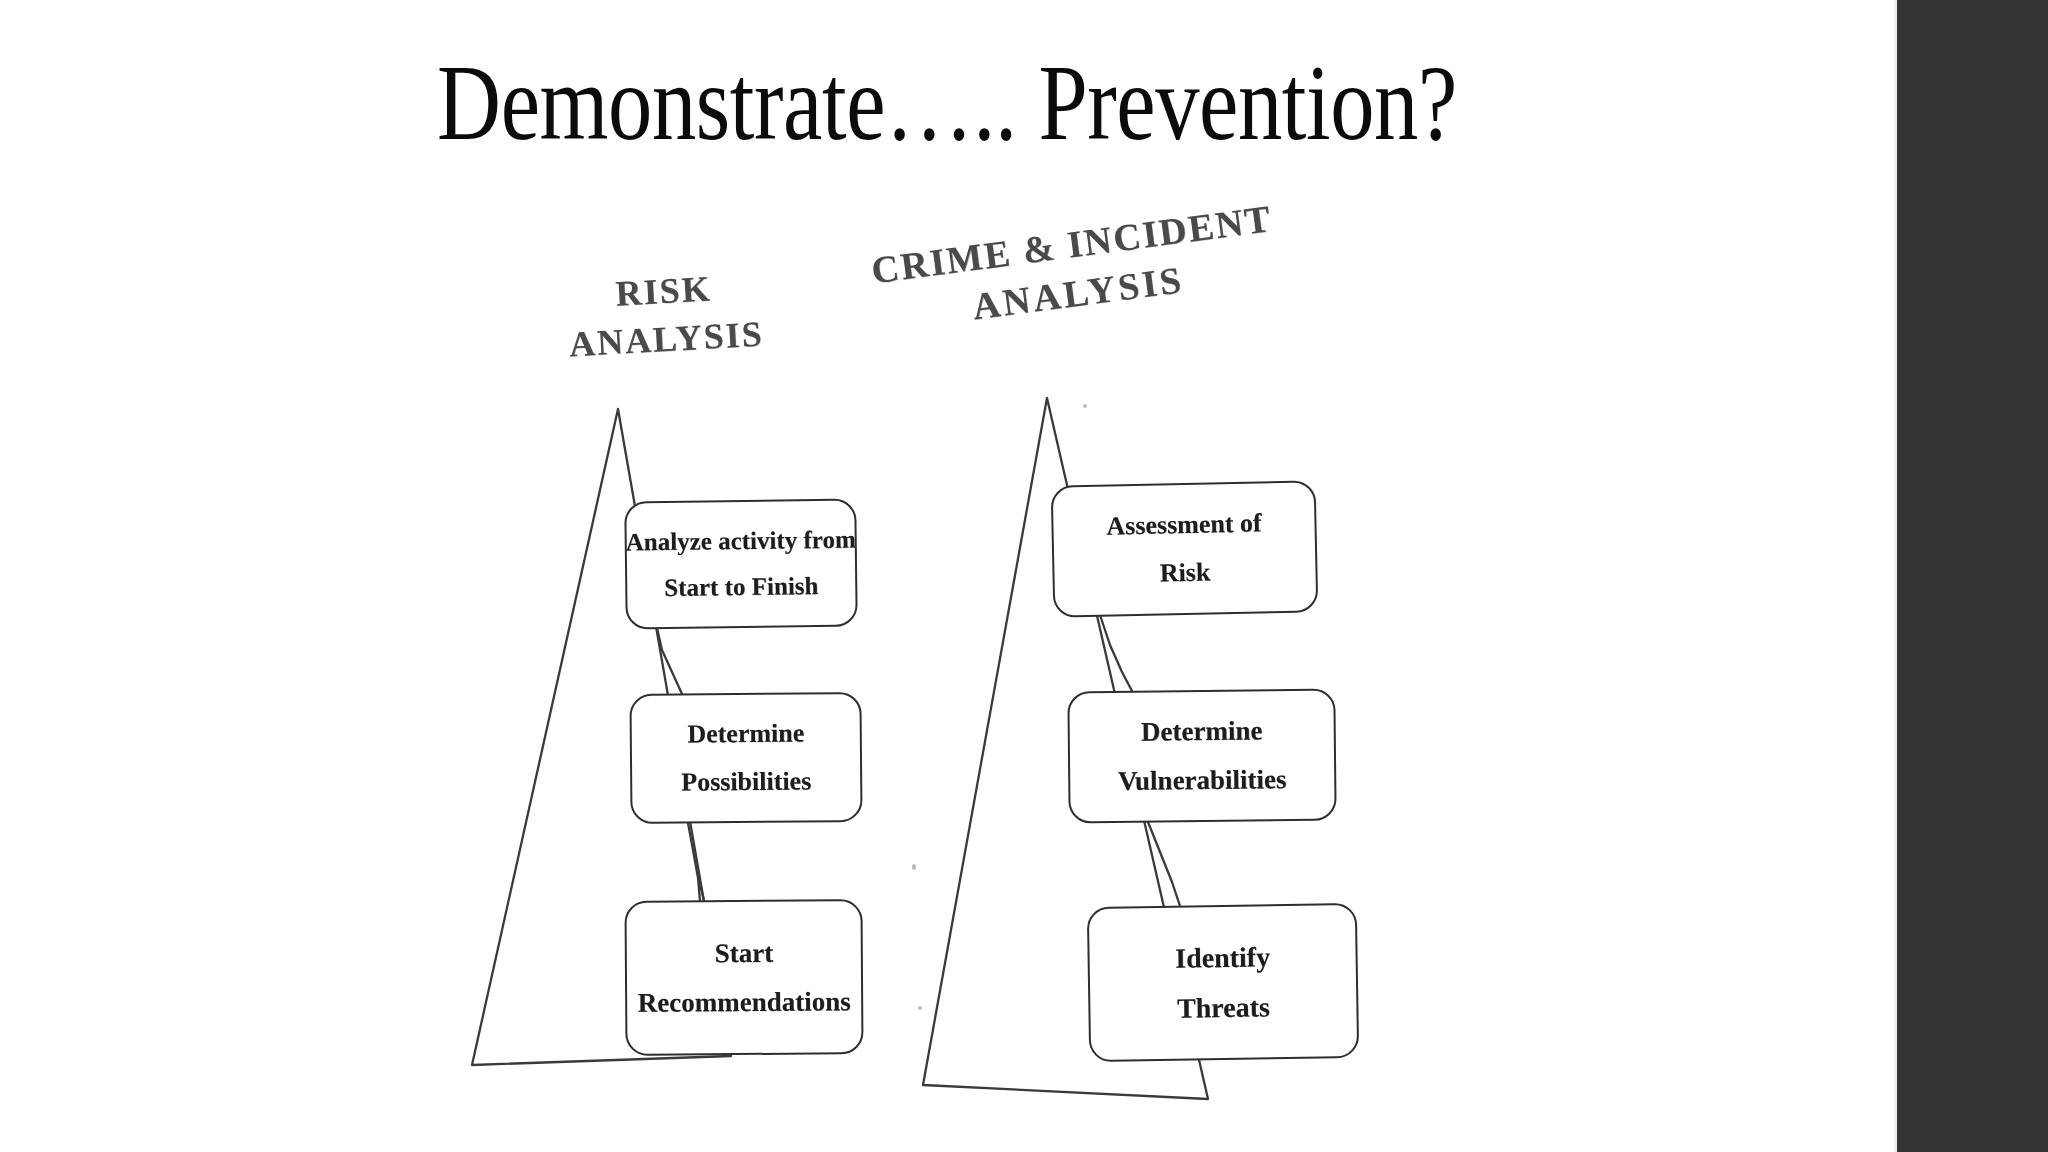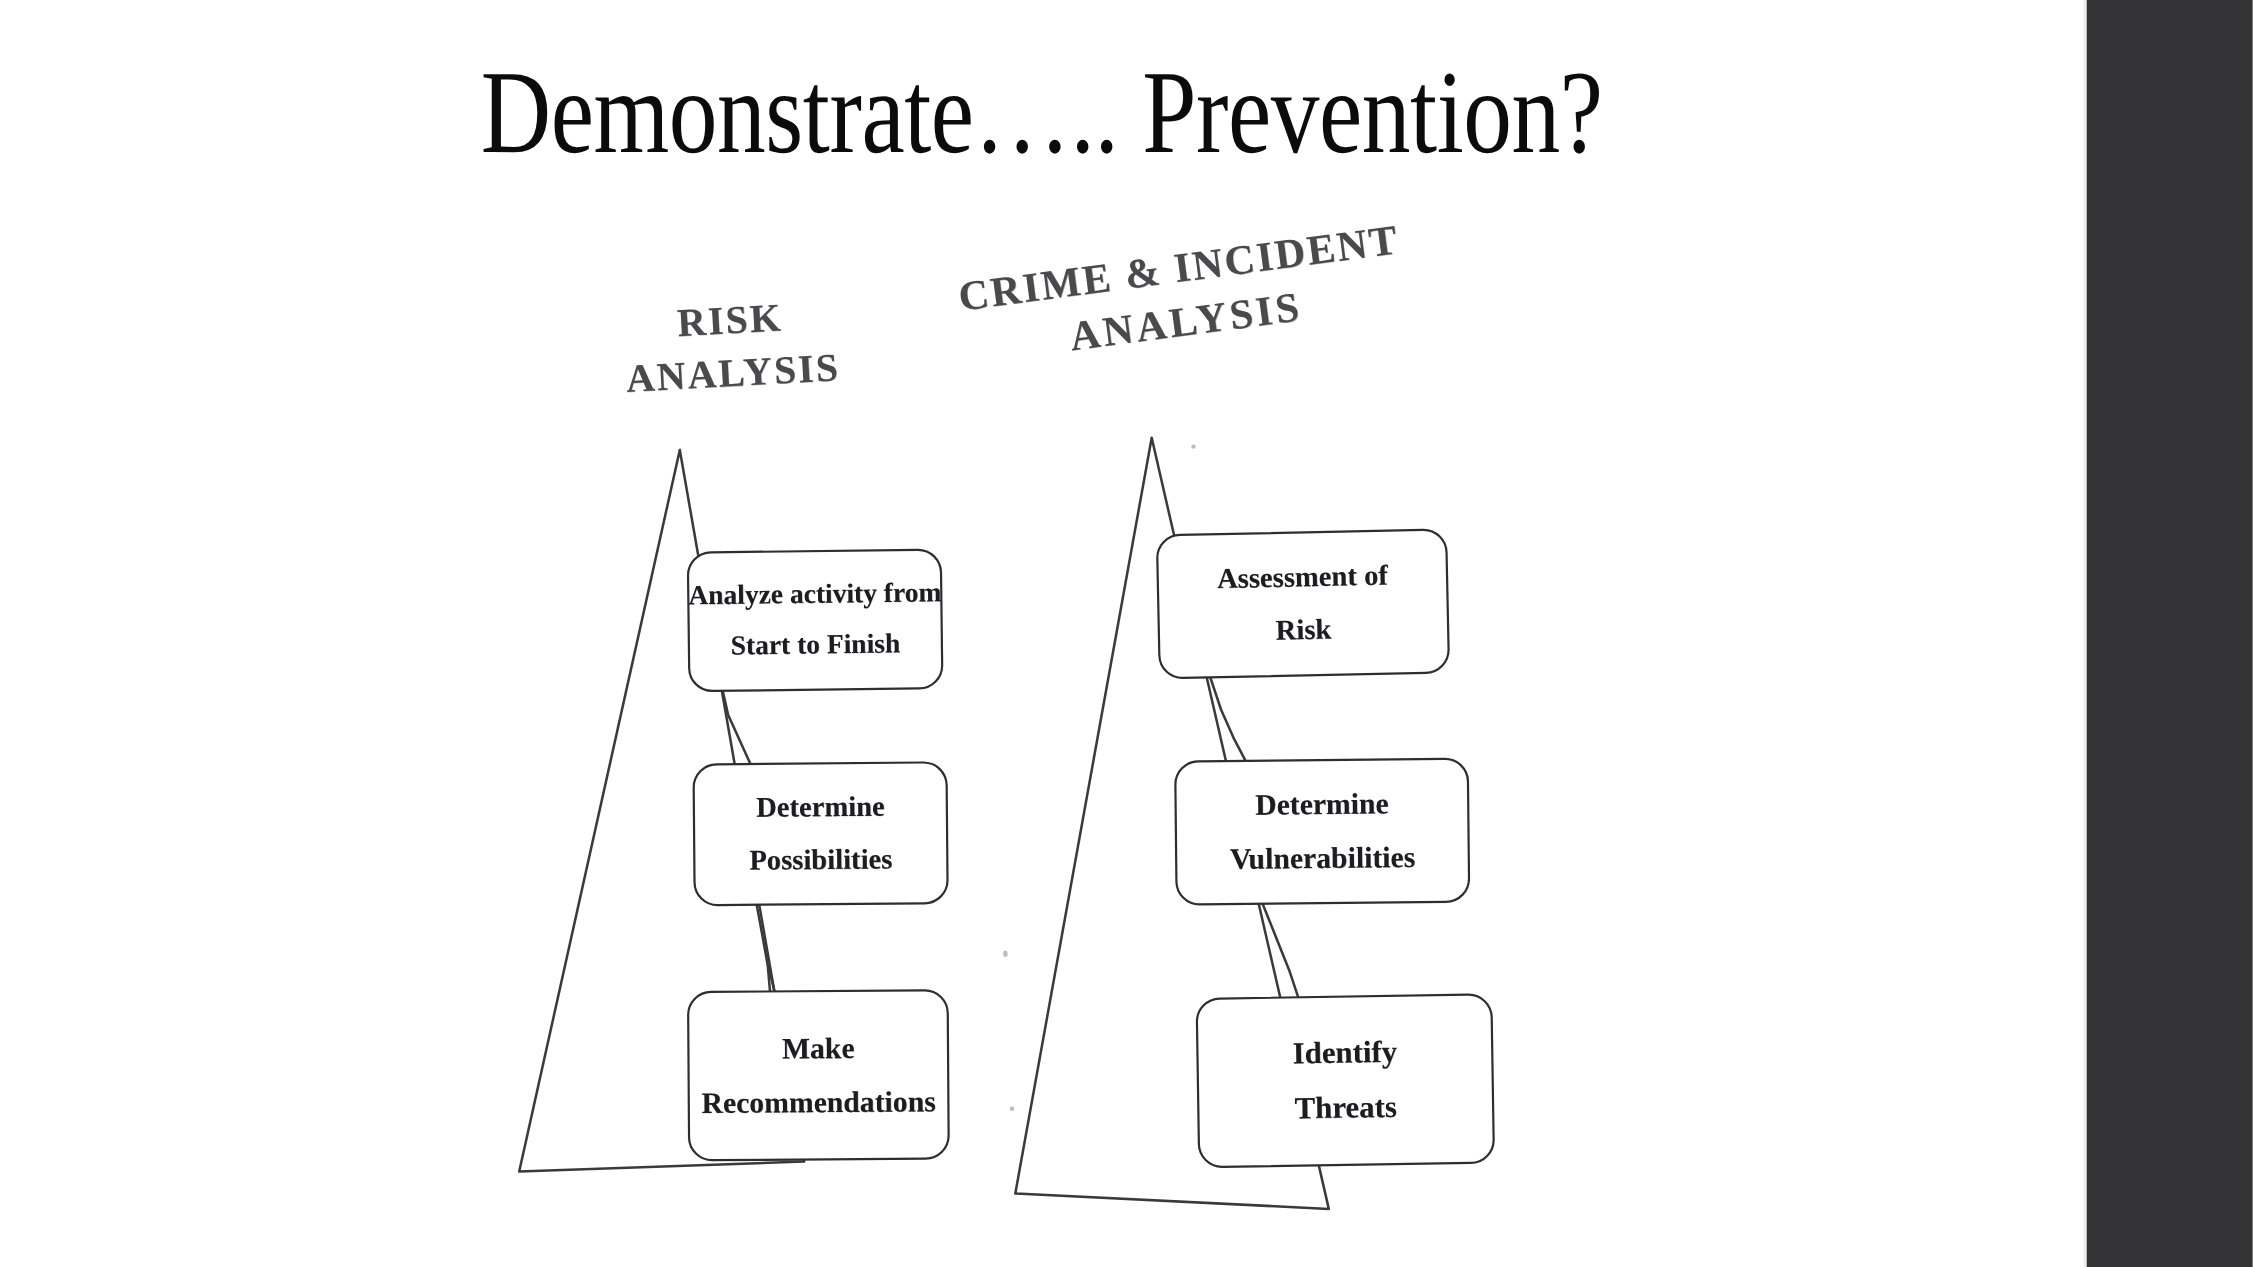--- a/index.html
+++ b/index.html
@@ -156,21 +156,21 @@
       <span class="ln">Analyze  activity from</span>
       <span class="ln">Start to Finish</span>
     </div>
 
     <div class="proc-box" id="box-possibilities">
       <span class="ln">Determine</span>
       <span class="ln">Possibilities</span>
     </div>
 
     <div class="proc-box" id="box-recommend">
-      <span class="ln">Make</span>
+      <span class="ln">Start</span>
       <span class="ln">Recommendations</span>
     </div>
 
     <div class="proc-box" id="box-assessment">
       <span class="ln">Assessment of</span>
       <span class="ln">Risk</span>
     </div>
 
     <div class="proc-box" id="box-vulnerabilities">
       <span class="ln">Determine</span>

